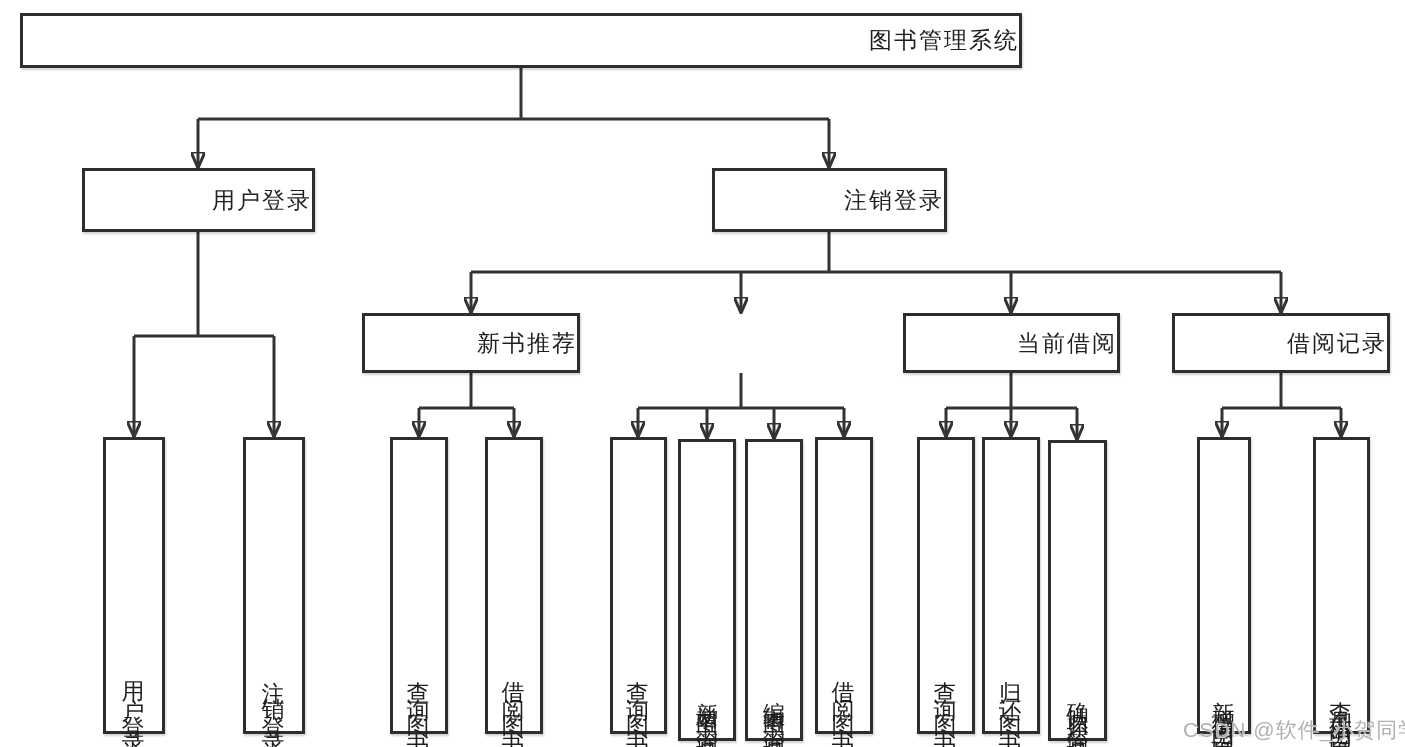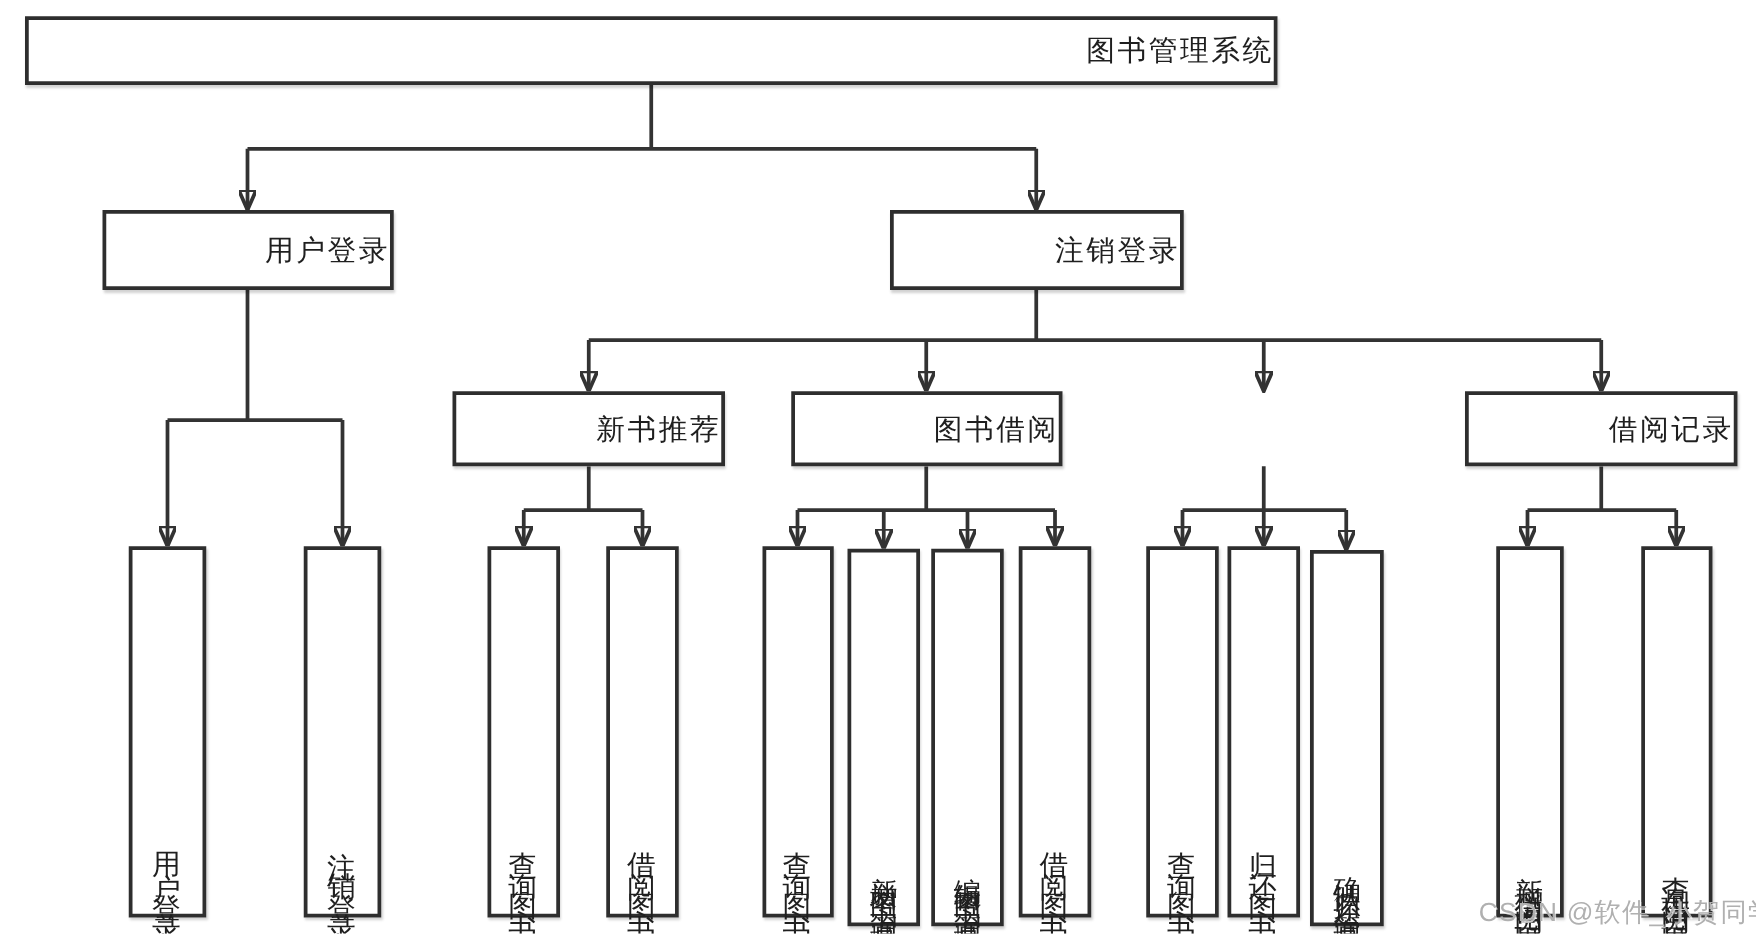--- a/index.html
+++ b/index.html
@@ -118,22 +118,22 @@
   <div class="node" style="left:82px;top:168px;width:233px;height:64px;">
     <span>用户登录</span>
   </div>
   <div class="node" style="left:712px;top:168px;width:235px;height:64px;">
     <span>注销登录</span>
   </div>
 
   <div class="node" style="left:362px;top:313px;width:218px;height:60px;">
     <span>新书推荐</span>
   </div>
-  <div class="node" style="left:633px;top:313px;width:217px;height:60px;">
-    <span>图书借阅</span>
+  <div class="node" style="left:903px;top:313px;width:217px;height:60px;">
+    <span>当前借阅</span>
   </div>
   <div class="node" style="left:1172px;top:313px;width:218px;height:60px;">
     <span>借阅记录</span>
   </div>
 
   <div class="node leaf" style="left:103px;top:437px;width:62px;height:297px;">
     <span>用户登录</span>
   </div>
   <div class="node leaf" style="left:243px;top:437px;width:62px;height:297px;">
     <span>注销登录</span>

